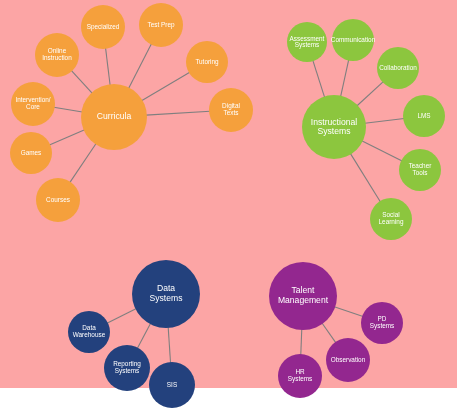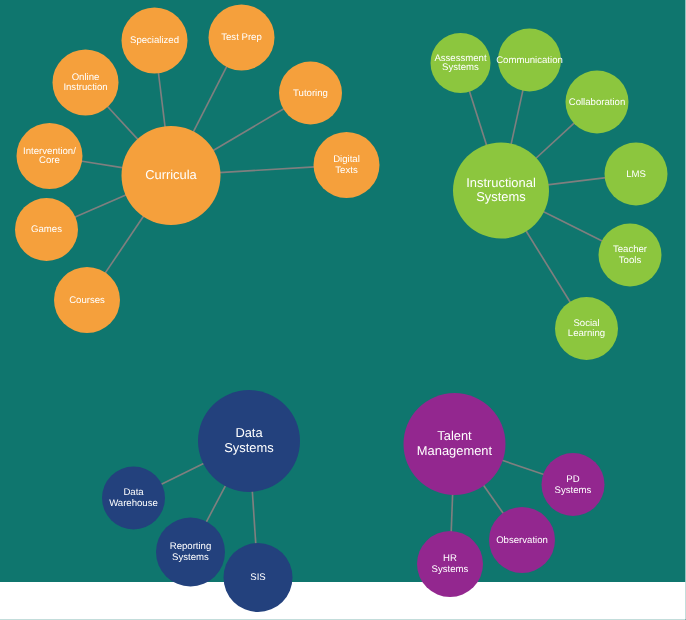--- a/index.html
+++ b/index.html
@@ -10,21 +10,21 @@
   body {
     width: 457px;
     height: 413px;
     font-family: "Liberation Sans", sans-serif;
     overflow: hidden;
   }
   #diagram-root {
     position: relative;
     width: 457px;
     height: 388px;
-    background: #0f766e;
+    background: #fca5a5;
   }
   svg#graph {
     display: block;
     width: 457px;
     height: 413px;
   }
   .edge {
     stroke: #7f7f7f;
     stroke-width: 1.1;
     fill: none;

